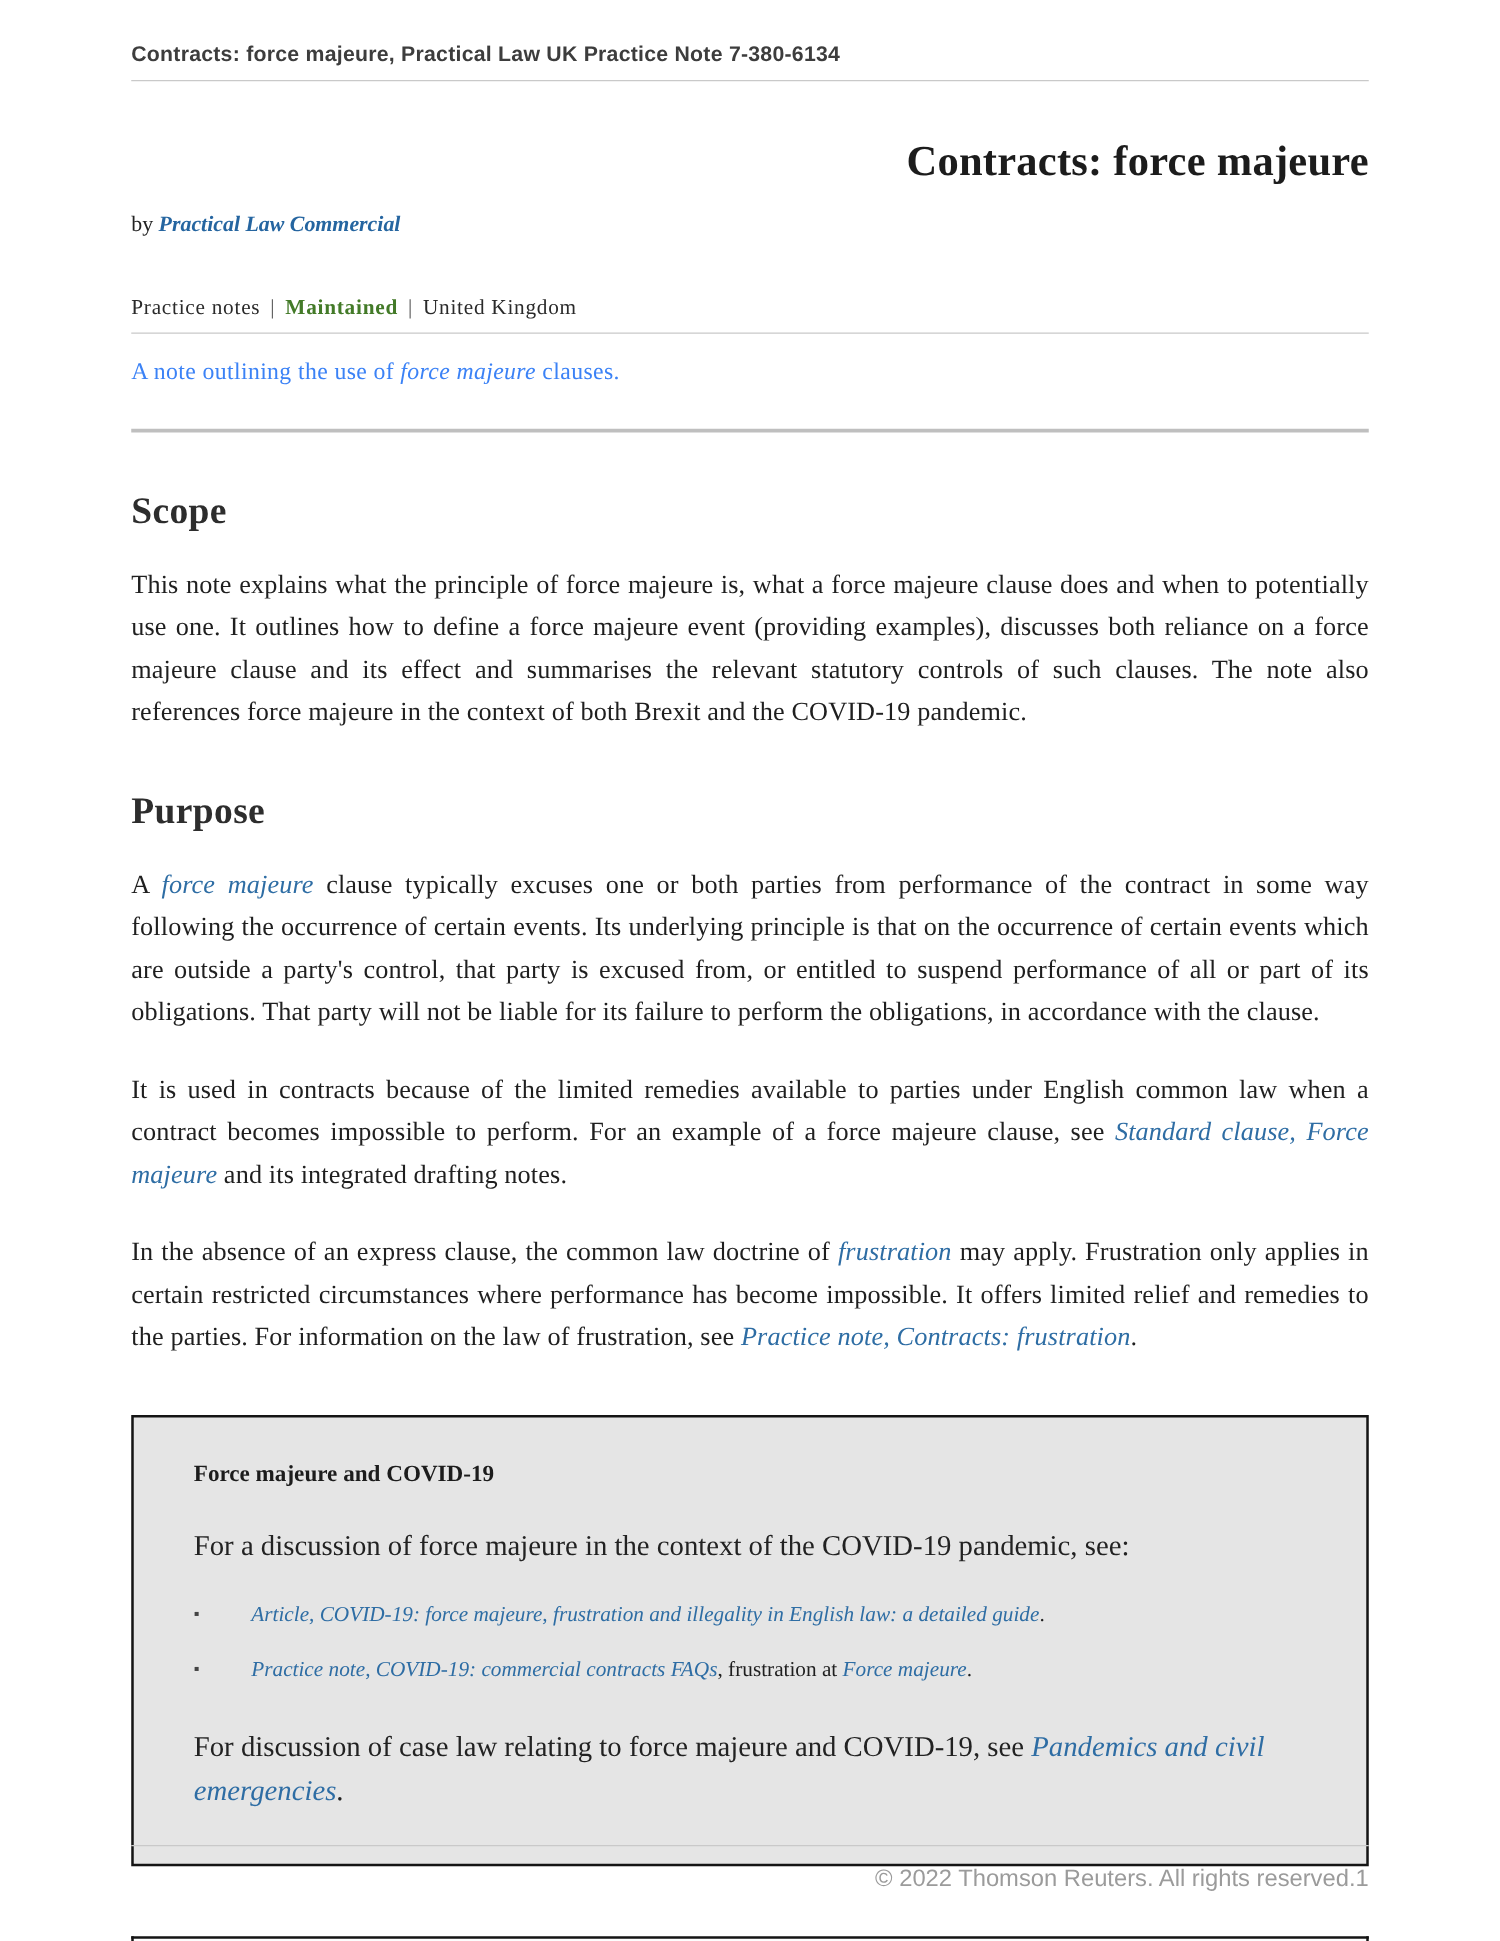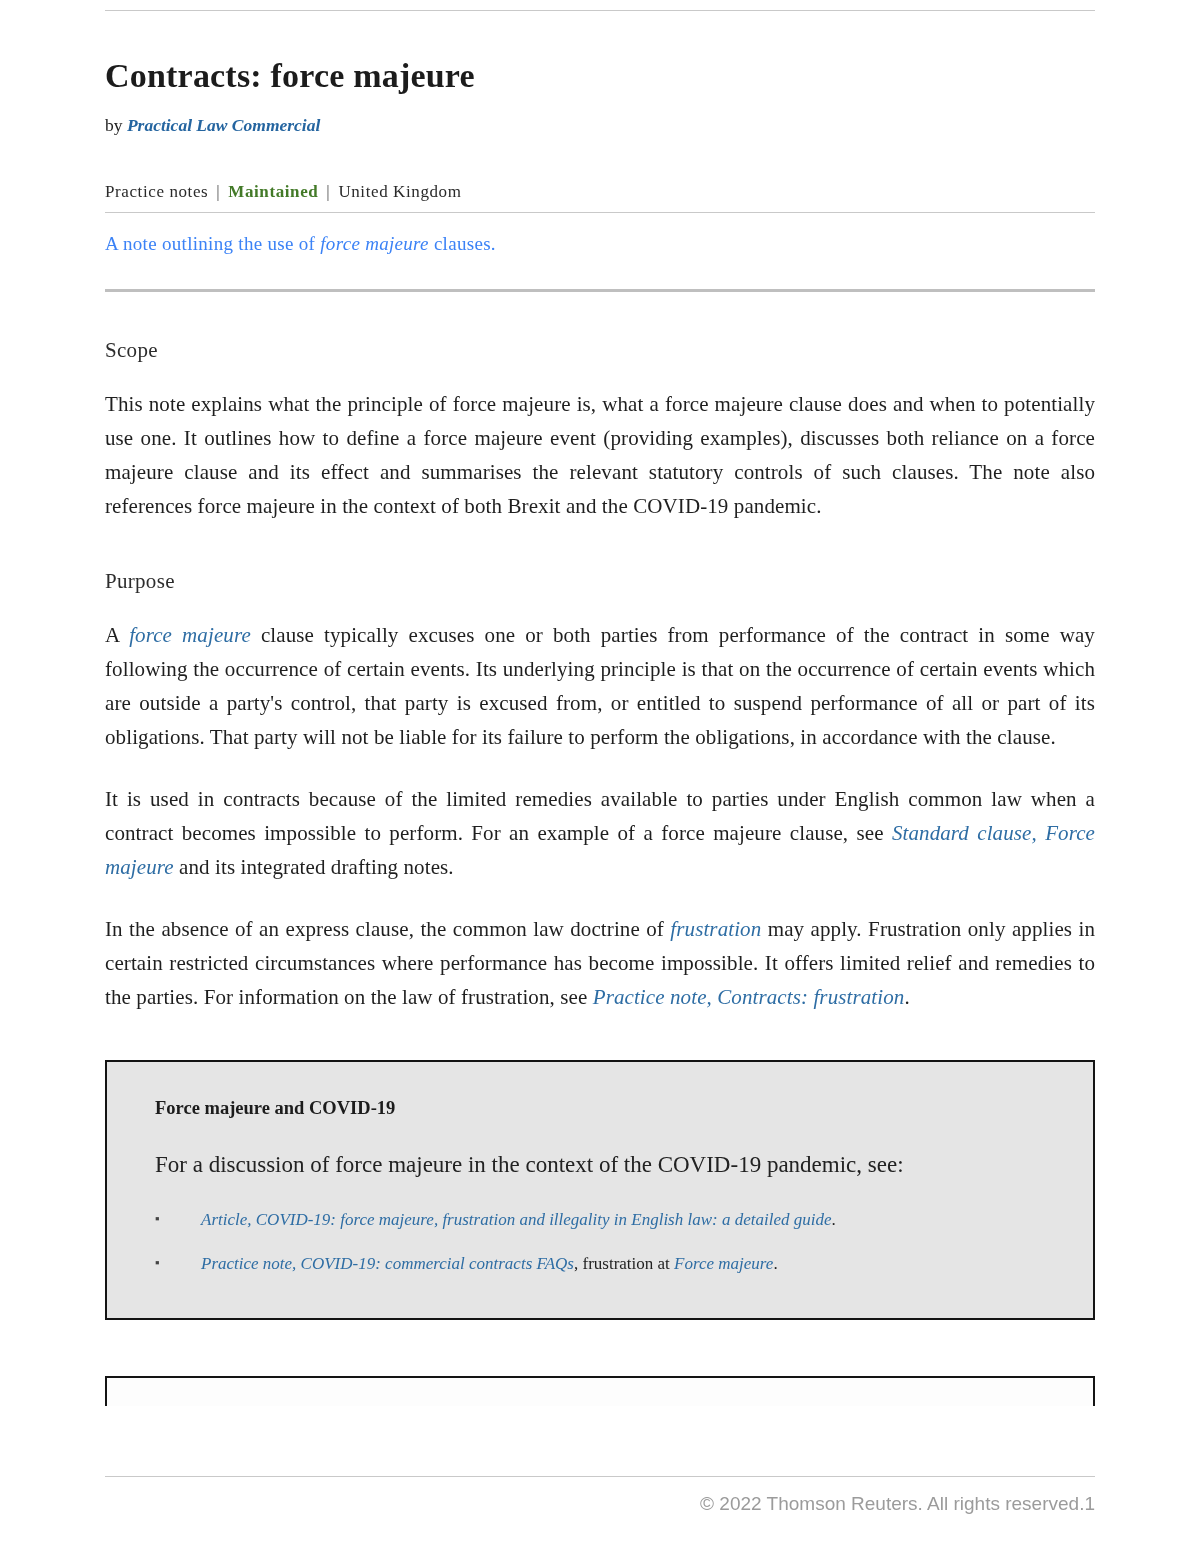--- a/index.html
+++ b/index.html
@@ -19,20 +19,21 @@
     letter-spacing: 0.2px;
   }
   .rule { height: 2px; background: #c9c9c9; margin-top: 10px; }
   .rule.thin { height: 1px; }
   .rule.thick { height: 3px; background: #bfbfbf; }
 
   .doc-title {
     margin-top: 46px;
     font-size: 34px; font-weight: bold; color: #1c1c1c;
     letter-spacing: 0.2px;
+    text-align: right;
   }
   .byline { margin-top: 20px; font-size: 17.5px; color: #222; }
   .byline .author {
     color: #2565a0; font-weight: bold; font-style: italic; margin-top: 32px;
   }
   .meta-line {
     margin-top: 46px; font-size: 17px; color: #2a2a2a;
     letter-spacing: 0.6px;
   }
   .meta-line .sep { color: #555; margin: 0 8px; }
@@ -40,21 +41,21 @@
 
   .abstract {
     margin-top: 20px; font-size: 19px; color: #3b82f6;
     letter-spacing: 0.3px;
   }
   .seg-italic { font-style: italic; }
   .seg-link { color: #2e6da4; font-style: italic; font-weight: 500; }
   .seg-plain {}
 
   .section-heading {
-    margin-top: 46px; font-size: 21px; font-weight: normal; color: #2d2d2d;
+    margin-top: 46px; font-size: 30px; font-weight: bold; color: #2d2d2d;
     letter-spacing: 0.3px;
   }
   p.body-para {
     margin-top: 24px;
     font-size: 21px; line-height: 1.62;
     text-align: justify; color: #1f1f1f;
     letter-spacing: 0.1px;
   }
 
   .covid-box {
@@ -96,20 +97,21 @@
     margin-top: 16px;
     display: flex; justify-content: flex-end;
     font-size: 19px; color: #9b9b9b;
   }
 </style>
 </head>
 <body>
 
 <div class="content">
 
+  <div class="page-header">Contracts: force majeure, Practical Law UK Practice Note 7-380-6134</div>
   <div class="rule thin"></div>
 
   <h1 class="doc-title">Contracts: force majeure</h1>
 
   <div class="byline">
     <span>by </span><span class="author">Practical Law Commercial</span>
   </div>
 
   <div class="meta-line">
     <span>Practice notes</span><span class="sep">|</span><span class="status">Maintained</span><span class="sep">|</span><span>United Kingdom</span>
@@ -135,20 +137,21 @@
       <div class="bullet-item">
         <span class="bullet-glyph">▪</span>
         <span class="bullet-text"><span class="seg-link">Article, COVID-19: force majeure, frustration and illegality in English law: a detailed guide</span><span class="seg-plain">.</span></span>
       </div>
       <div class="bullet-item">
         <span class="bullet-glyph">▪</span>
         <span class="bullet-text"><span class="seg-link">Practice note, COVID-19: commercial contracts FAQs</span><span class="seg-plain">, frustration at </span><span class="seg-link">Force majeure</span><span class="seg-plain">.</span></span>
       </div>
     </div>
 
+    <div class="box-para" style="margin-top:30px;"><span class="seg-plain">For discussion of case law relating to force majeure and COVID-19, see </span><span class="seg-link">Pandemics and civil emergencies</span><span class="seg-plain">.</span></div>
   </div>
 
   <div class="partial-box"></div>
 
 </div>
 
 <div class="page-footer">
   <div class="rule thin"></div>
   <div class="footer-row">
     <span>© 2022 Thomson Reuters. All rights reserved.</span>

